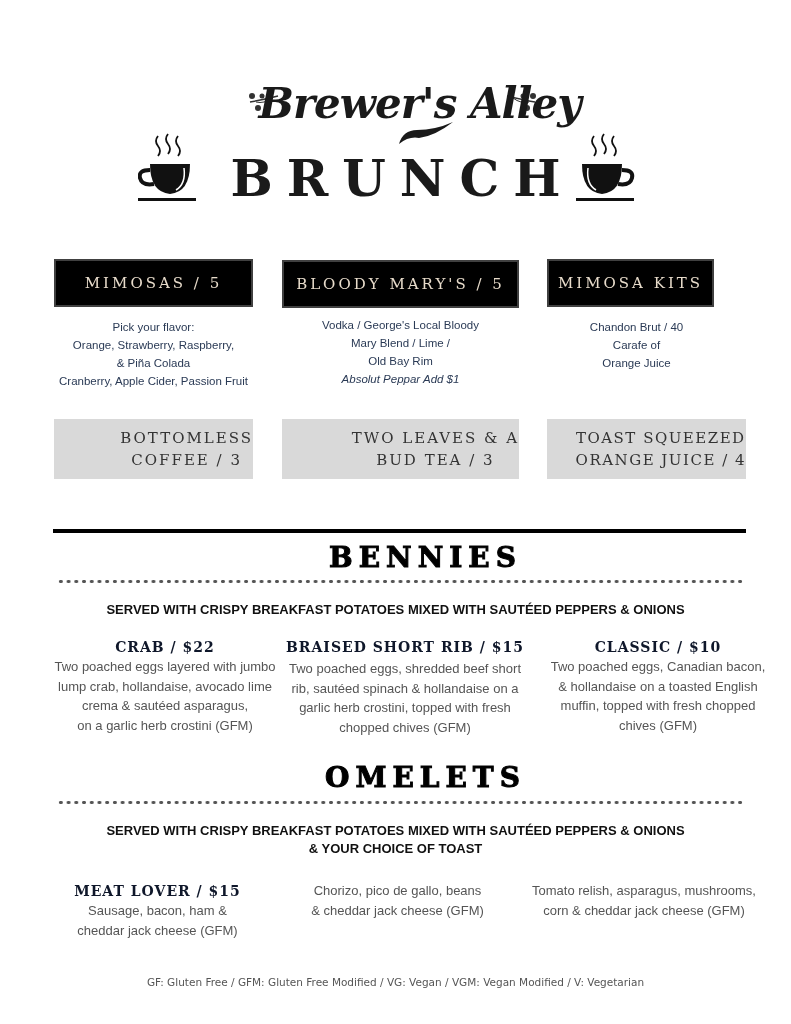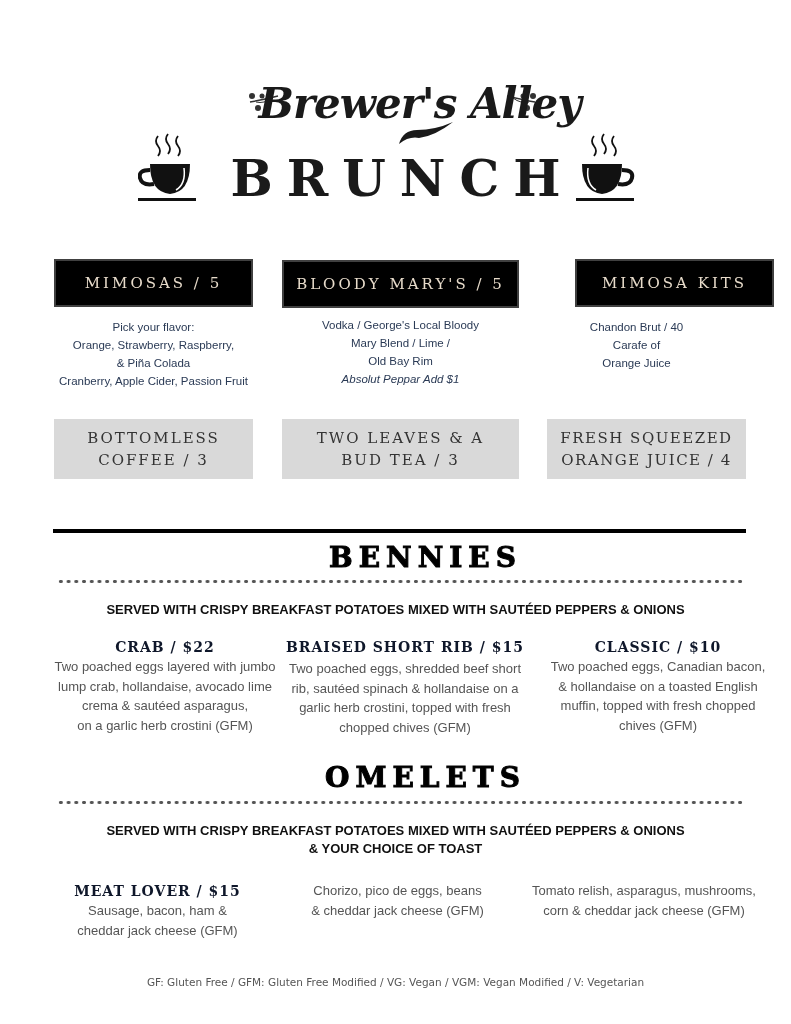--- a/index.html
+++ b/index.html
@@ -10,21 +10,21 @@
   .logo { left: 0; width: 791px; top: 76px; text-align: center; font-family: "DejaVu Serif", serif; font-style: italic; font-weight: bold; font-size: 42px; letter-spacing: -1px; color: #1a1a1a; line-height: 56px; padding-left: 24px; }
   .logo-swash { left: 395px; top: 120px; width: 60px; height: 28px; }
   .ornament { top: 88px; width: 34px; height: 26px; }
   .brunch { left: 0; width: 791px; top: 148px; text-align: center; font-family: "DejaVu Serif", serif; font-weight: bold; font-size: 50px; letter-spacing: 14px; line-height: 62px; color: #1a1a1a; padding-left: 14px; box-sizing: border-box; }
   .cup { top: 132px; width: 60px; height: 72px; }
 
   
   .black-box { top: 259px; height: 48px; background: #000; display: flex; align-items: center; justify-content: center; font-family: "DejaVu Serif", serif; color: #e8dccb; font-size: 15px; letter-spacing: 3px; box-sizing: border-box; border: 2px solid #404040; }
   .desc { text-align: center; font-family: "Liberation Sans", sans-serif; font-size: 11.5px; color: #2a3a55; line-height: 18px; }
   .desc .it { font-style: italic; }
-  .gray-box { top: 419px; height: 60px; background: #d9d9d9; display: flex; align-items: center; justify-content: center; text-align: center; font-family: "DejaVu Serif", serif; color: #333; font-size: 15px; letter-spacing: 2px; line-height: 22px; box-sizing: border-box; }
+  .gray-box { top: 419px; height: 60px; background: #d9d9d9; display: flex; align-items: center; justify-content: flex-end; text-align: center; font-family: "DejaVu Serif", serif; color: #333; font-size: 15px; letter-spacing: 2px; line-height: 22px; box-sizing: border-box; }
 
   
   .rule { left: 53px; width: 693px; top: 529px; height: 4px; background: #000; }
   .section-title { left: 0; width: 791px; text-align: center; font-family: "DejaVu Serif", serif; font-weight: 900; font-size: 28px; letter-spacing: 6px; color: #000; line-height: 36px; padding-left: 30px; -webkit-text-stroke: 1px #000; }
   .dots { left: 57px; width: 686px; height: 5px; background-image: radial-gradient(circle, #555 1.6px, transparent 2px); background-size: 7.72px 5px; background-repeat: repeat-x; }
   .served { left: 0; width: 791px; text-align: center; font-family: "Liberation Sans", sans-serif; font-weight: bold; font-size: 13px; color: #111; line-height: 18px; }
 
   .item { text-align: center; }
   .item-title { font-family: "DejaVu Serif", serif; font-weight: bold; font-size: 14px; letter-spacing: 1px; color: #0f172a; line-height: 20px; }
   .item-desc { font-family: "Liberation Sans", sans-serif; font-size: 13px; color: #555; line-height: 19.5px; }
@@ -82,42 +82,42 @@
 </div>
 
 <div class="abs black-box" style="left:282px; width:237px; top:260px">BLOODY MARY'S / 5</div>
 <div class="abs desc" style="left:282px; width:237px; top:316px">
   <div>Vodka / George's Local Bloody</div>
   <div>Mary Blend / Lime /</div>
   <div>Old Bay Rim</div>
   <div class="it">Absolut Peppar Add $1</div>
 </div>
 
-<div class="abs black-box" style="left:575px; width:199px">MIMOSA KITS</div>
+<div class="abs black-box" style="left:547px; width:167px">MIMOSA KITS</div>
 <div class="abs desc" style="left:547px; width:179px; top:318px">
   <div>Chandon Brut / 40</div>
   <div>Carafe of</div>
   <div>Orange Juice</div>
 </div>
 
 <div class="abs gray-box" style="left:54px; width:199px">
   <div>
       <div>BOTTOMLESS</div>
       <div>COFFEE / 3</div>
     </div>
 </div>
 <div class="abs gray-box" style="left:282px; width:237px">
   <div>
       <div>TWO LEAVES &amp; A</div>
       <div>BUD TEA / 3</div>
     </div>
 </div>
 <div class="abs gray-box" style="left:547px; width:199px; letter-spacing:1.5px">
   <div>
-      <div>FRESH SQUEEZED</div>
+      <div>TOAST SQUEEZED</div>
       <div>ORANGE JUICE / 4</div>
     </div>
 </div>
 
 <div class="abs rule"></div>
 <div class="abs section-title" style="top:540px">BENNIES</div>
 <div class="abs dots" style="top:579px"></div>
 <div class="abs served" style="top:601px">SERVED WITH CRISPY BREAKFAST POTATOES MIXED WITH SAUTÉED PEPPERS &amp; ONIONS</div>
 
 <div class="abs item" style="left:40px; width:250px; top:637px">
@@ -157,21 +157,21 @@
 
 <div class="abs item" style="left:50px; width:215px; top:881px">
   <div class="item-title">MEAT LOVER / $15</div>
   <div class="item-desc">
     <div>Sausage, bacon, ham &amp;</div>
     <div>cheddar jack cheese (GFM)</div>
   </div>
 </div>
 <div class="abs item" style="left:290px; width:215px; top:881px">
   <div class="item-desc">
-    <div>Chorizo, pico de eggs, beans</div>
+    <div>Chorizo, pico de gallo, beans</div>
     <div>&amp; cheddar jack cheese (GFM)</div>
   </div>
 </div>
 <div class="abs item" style="left:528px; width:232px; top:881px">
   <div class="item-desc">
     <div>Tomato relish, asparagus, mushrooms,</div>
     <div>corn &amp; cheddar jack cheese (GFM)</div>
   </div>
 </div>
 

